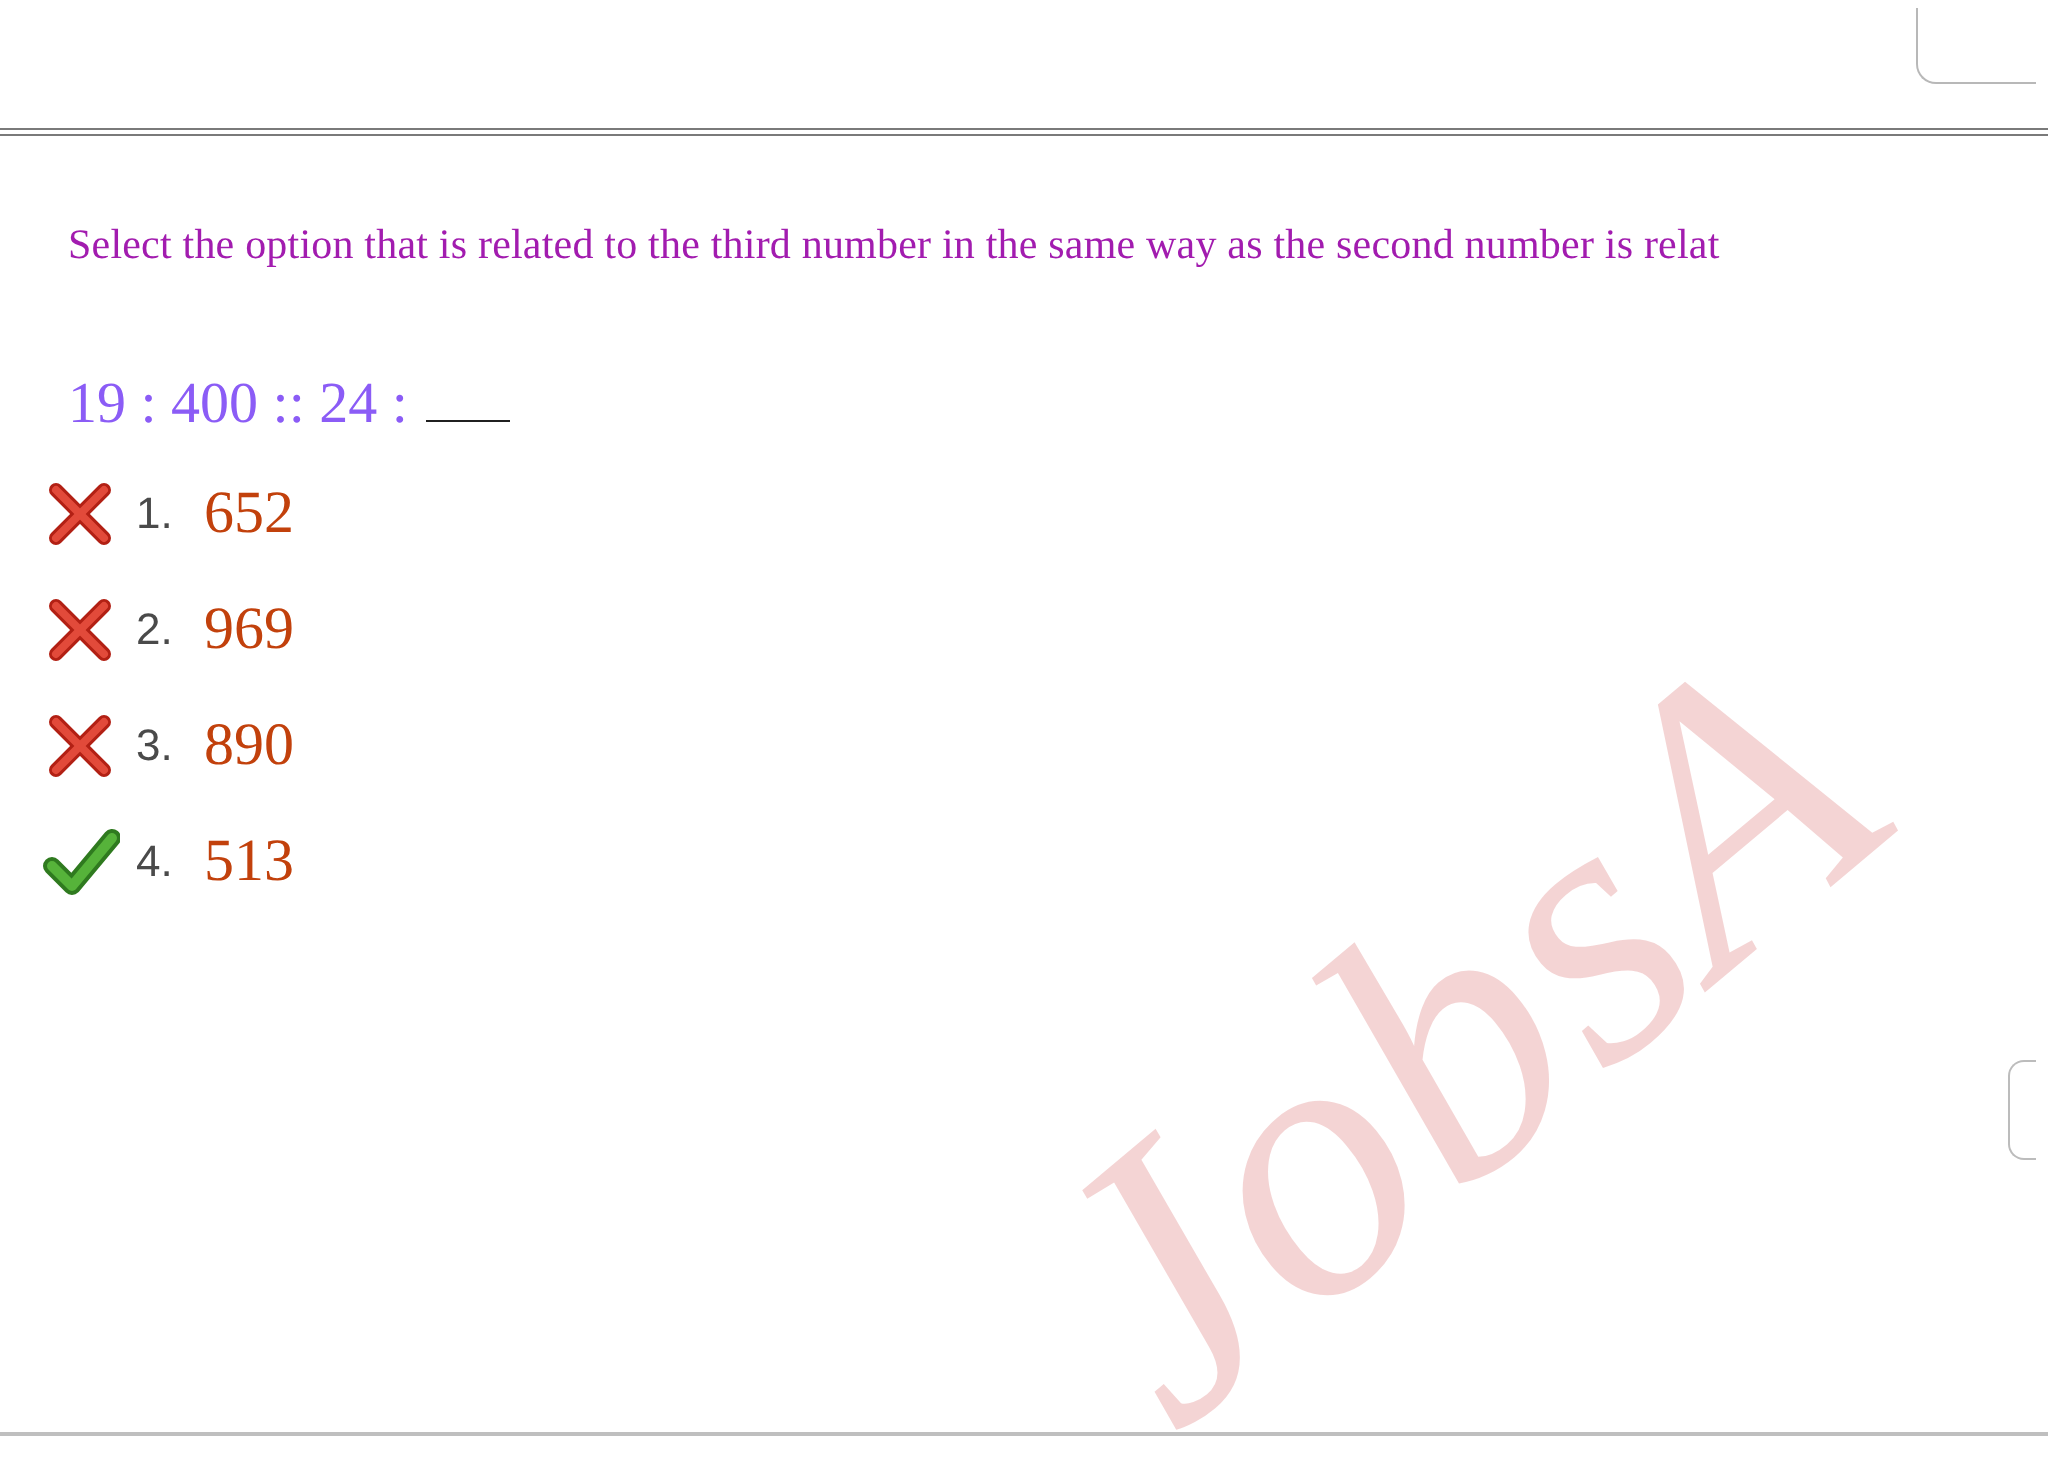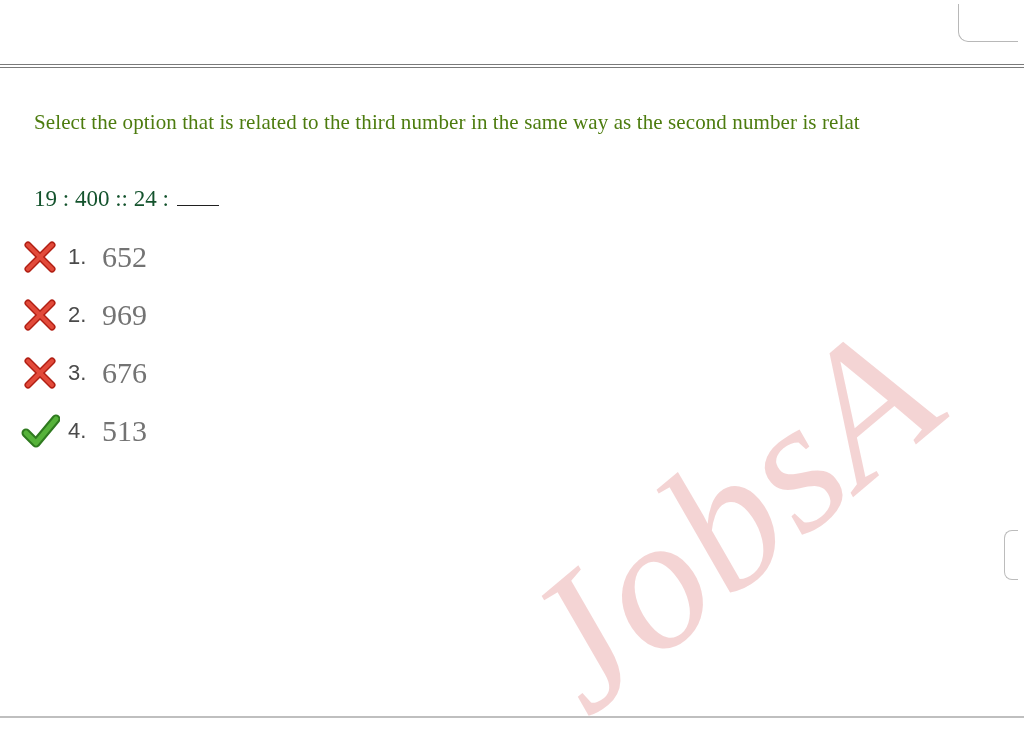--- a/index.html
+++ b/index.html
@@ -44,31 +44,31 @@
     border: 1px solid #bcbcbc;
     border-right: none;
     border-radius: 8px 0 0 8px;
   }
   .q-text {
     position: absolute;
     top: 110px;
     left: 34px;
     right: 0;
     font-size: 21px;
-    color: #4d7c0f;
+    color: #a21caf;
     white-space: nowrap;
     overflow: hidden;
     letter-spacing: 0.1px;
   }
   .analogy {
     position: absolute;
     top: 185px;
     left: 34px;
-    font-size: 23px;
-    color: #14532d;
+    font-size: 29px;
+    color: #8b5cf6;
   }
   .analogy .blank {
     display: inline-block;
     border-bottom: 1.5px solid #202020;
     width: 42px;
     vertical-align: baseline;
     margin-left: 2px;
     height: 0.9em;
   }
   .options {
@@ -92,21 +92,21 @@
   .num {
     font-family: Arial, Helvetica, sans-serif;
     font-size: 22px;
     color: #4a4a4a;
     width: 30px;
     text-align: left;
     margin-left: 6px;
   }
   .val {
     font-size: 30px;
-    color: #737373;
+    color: #c2410c;
     margin-left: 4px;
   }
   
   .wm-wrap {
     position: absolute;
     left: 620px;
     top: 280px;
     width: 700px;
     height: 700px;
     transform: rotate(-40deg);
@@ -170,21 +170,21 @@
     <div class="opt">
       <span class="mark">
         <svg viewBox="0 0 40 40">
           <path d="M8 8 L32 32" stroke="#b22014" stroke-width="7" stroke-linecap="round"></path>
           <path d="M32 8 L8 32" stroke="#b22014" stroke-width="7" stroke-linecap="round"></path>
           <path d="M8 8 L32 32" stroke="#e24a3a" stroke-width="4" stroke-linecap="round"></path>
           <path d="M32 8 L8 32" stroke="#e24a3a" stroke-width="4" stroke-linecap="round"></path>
         </svg>
       </span>
       <span class="num">3.</span>
-      <span class="val">676</span>
+      <span class="val">890</span>
     </div>
 
     <div class="opt">
       <span class="mark">
         <svg viewBox="0 0 40 40">
           <path d="M6 22 L16 32 L36 8" fill="none" stroke="#2f7a1f" stroke-width="9" stroke-linecap="round" stroke-linejoin="round"></path>
           <path d="M6 22 L16 32 L36 8" fill="none" stroke="#56b33a" stroke-width="5" stroke-linecap="round" stroke-linejoin="round"></path>
         </svg>
       </span>
       <span class="num">4.</span>

